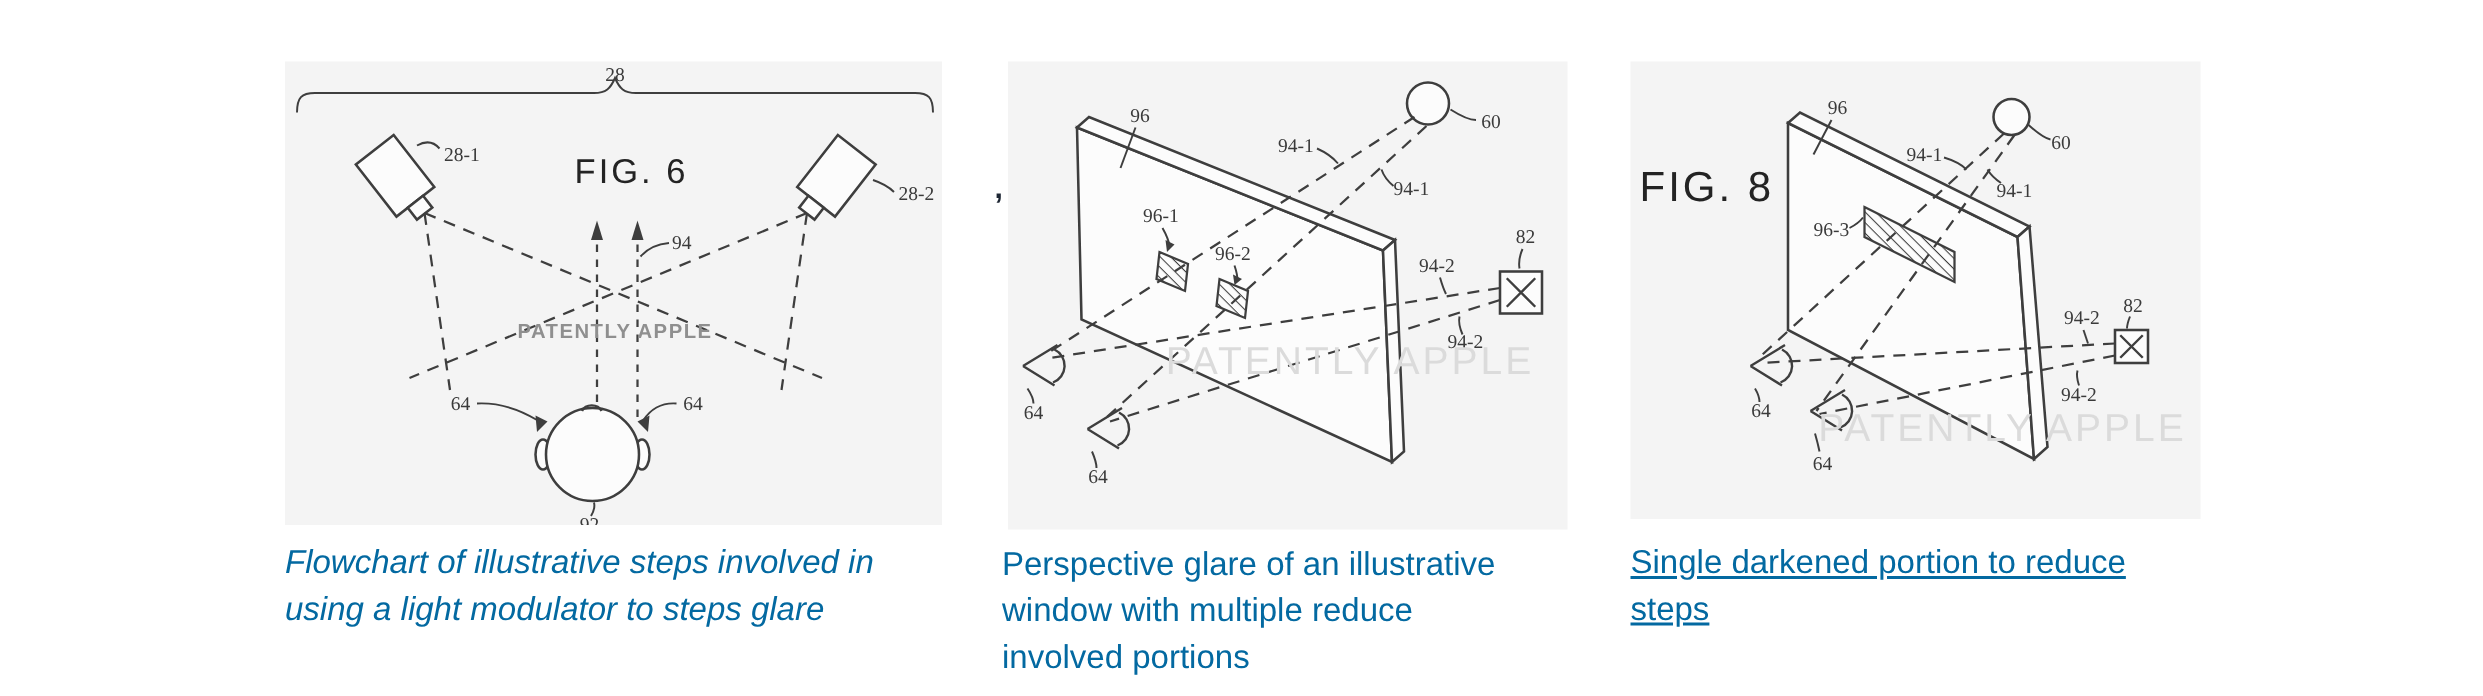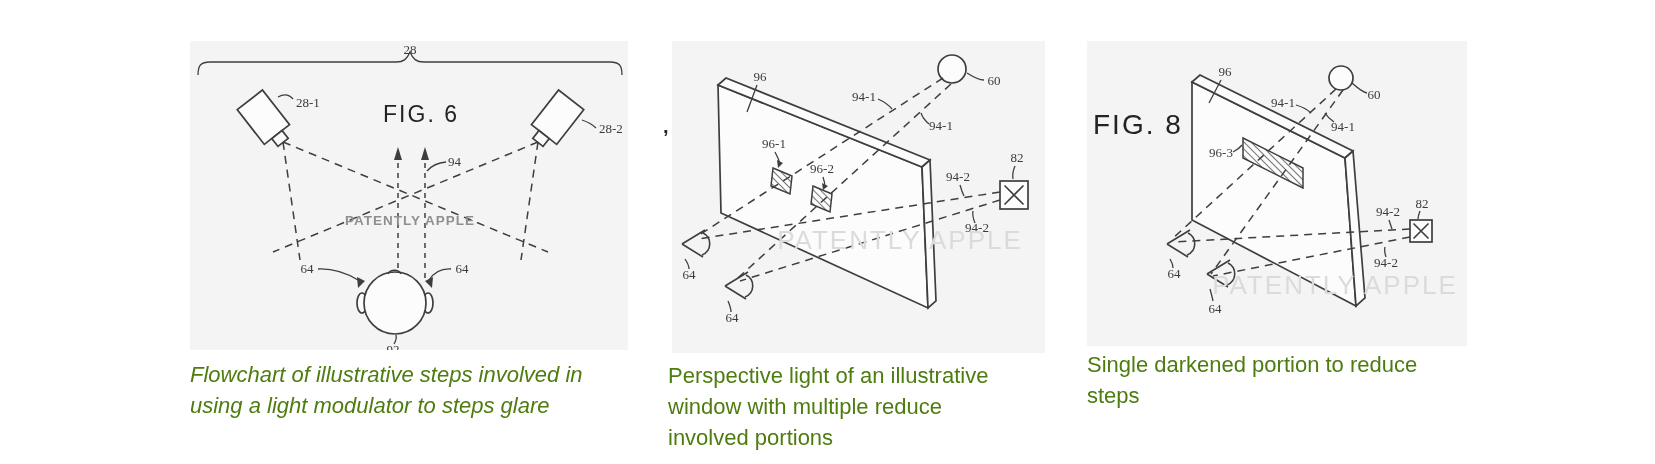--- a/index.html
+++ b/index.html
@@ -6,24 +6,24 @@
   body{
     width:1655px;height:464px;position:relative;overflow:hidden;
     background:#ffffff;font-family:"Liberation Sans",sans-serif;
   }
   .panel{position:absolute;background:#f4f4f4;}
   #panel6{left:190px;top:41px;width:438px;height:309px;}
   #panel7{left:672px;top:41px;width:373px;height:312px;}
   #panel8{left:1087px;top:41px;width:380px;height:305px;}
   .panel svg{display:block;width:100%;height:100%;}
 
-  .caption{position:absolute;color:#4d7c0f;font-size:22px;line-height:31px;}
+  .caption{position:absolute;color:#0369a1;font-size:22px;line-height:31px;}
   #cap6{left:190px;top:359px;width:440px;font-style:italic;}
   #cap7{left:668px;top:360px;width:400px;}
-  #cap8{left:1087px;top:349px;width:370px;}
+  #cap8{left:1087px;top:359px;width:370px;text-decoration:underline;}
   .caption div{white-space:nowrap;}
 
   #strayMark{position:absolute;left:663px;top:114px;color:#1d2633;
     font-size:20px;font-weight:bold;line-height:24px;}
 
   
   .ln{stroke:#3e3e3e;stroke-width:1.6;fill:none;}
   .lnThin{stroke:#3e3e3e;stroke-width:1.3;fill:none;}
   .dash{stroke:#3e3e3e;stroke-width:1.5;fill:none;stroke-dasharray:8 6;}
   .dot{stroke:#3e3e3e;stroke-width:1.5;fill:none;stroke-dasharray:5 5;}
@@ -215,20 +215,20 @@
   </svg>
 </div>
 
 <span id="strayMark">,</span>
 
 <div class="caption" id="cap6">
   <div>Flowchart of illustrative steps involved in</div>
   <div>using a light modulator to steps glare</div>
 </div>
 <div class="caption" id="cap7">
-  <div>Perspective light of an illustrative</div>
+  <div>Perspective glare of an illustrative</div>
   <div>window with multiple reduce</div>
   <div>involved portions</div>
 </div>
 <div class="caption" id="cap8">
   <div>Single darkened portion to reduce</div>
   <div>steps</div>
 </div>
 
 </body></html>

